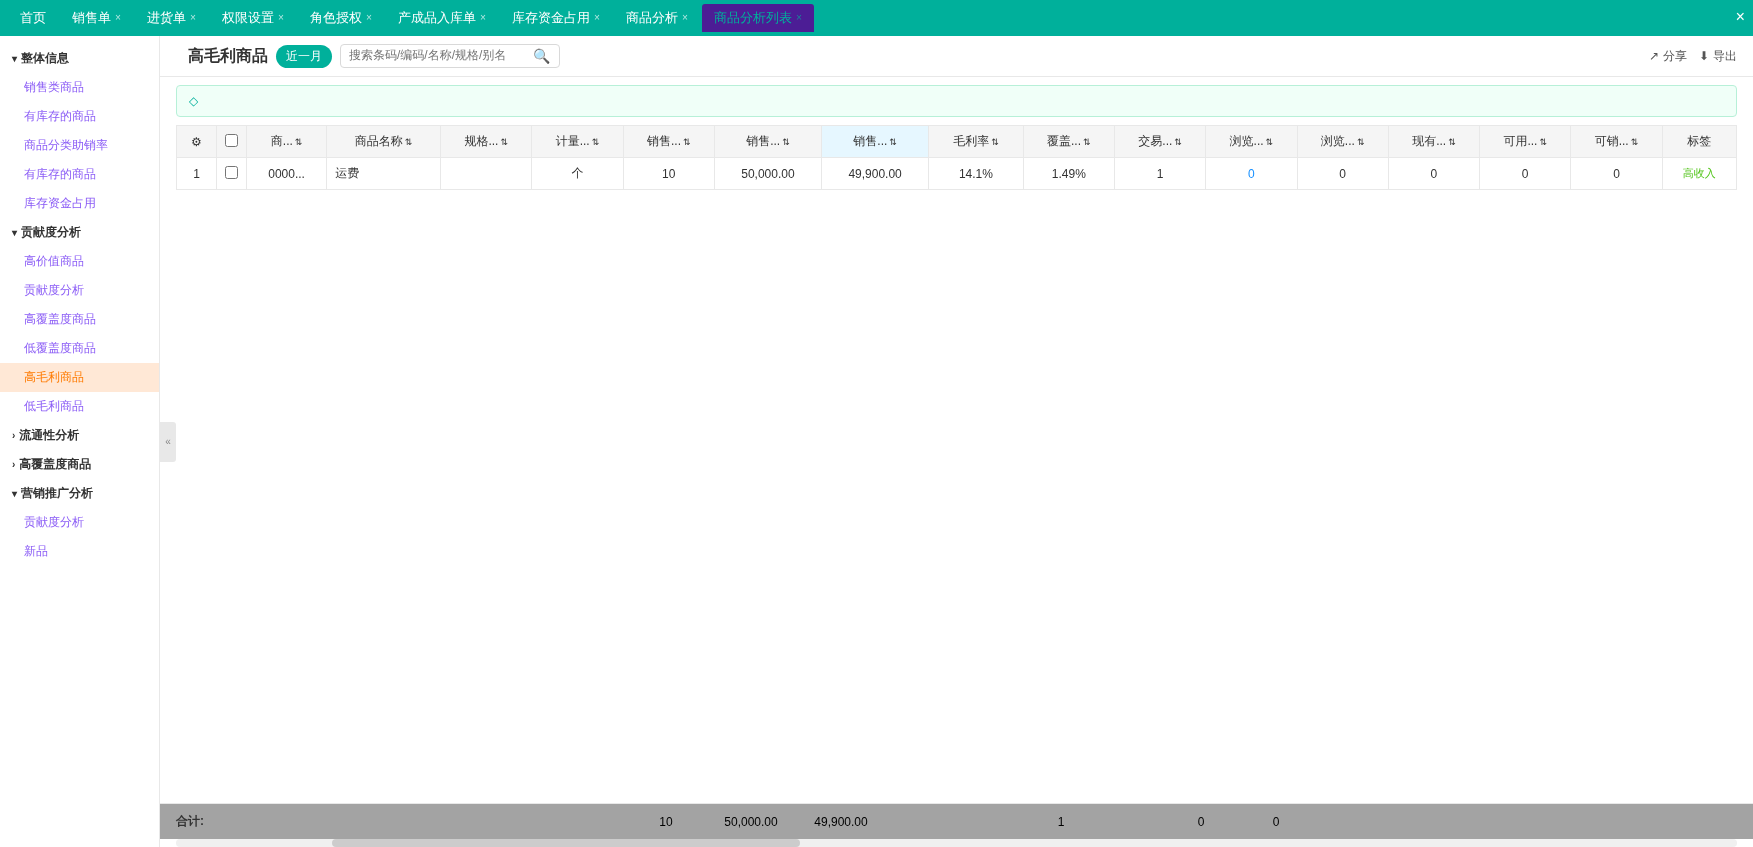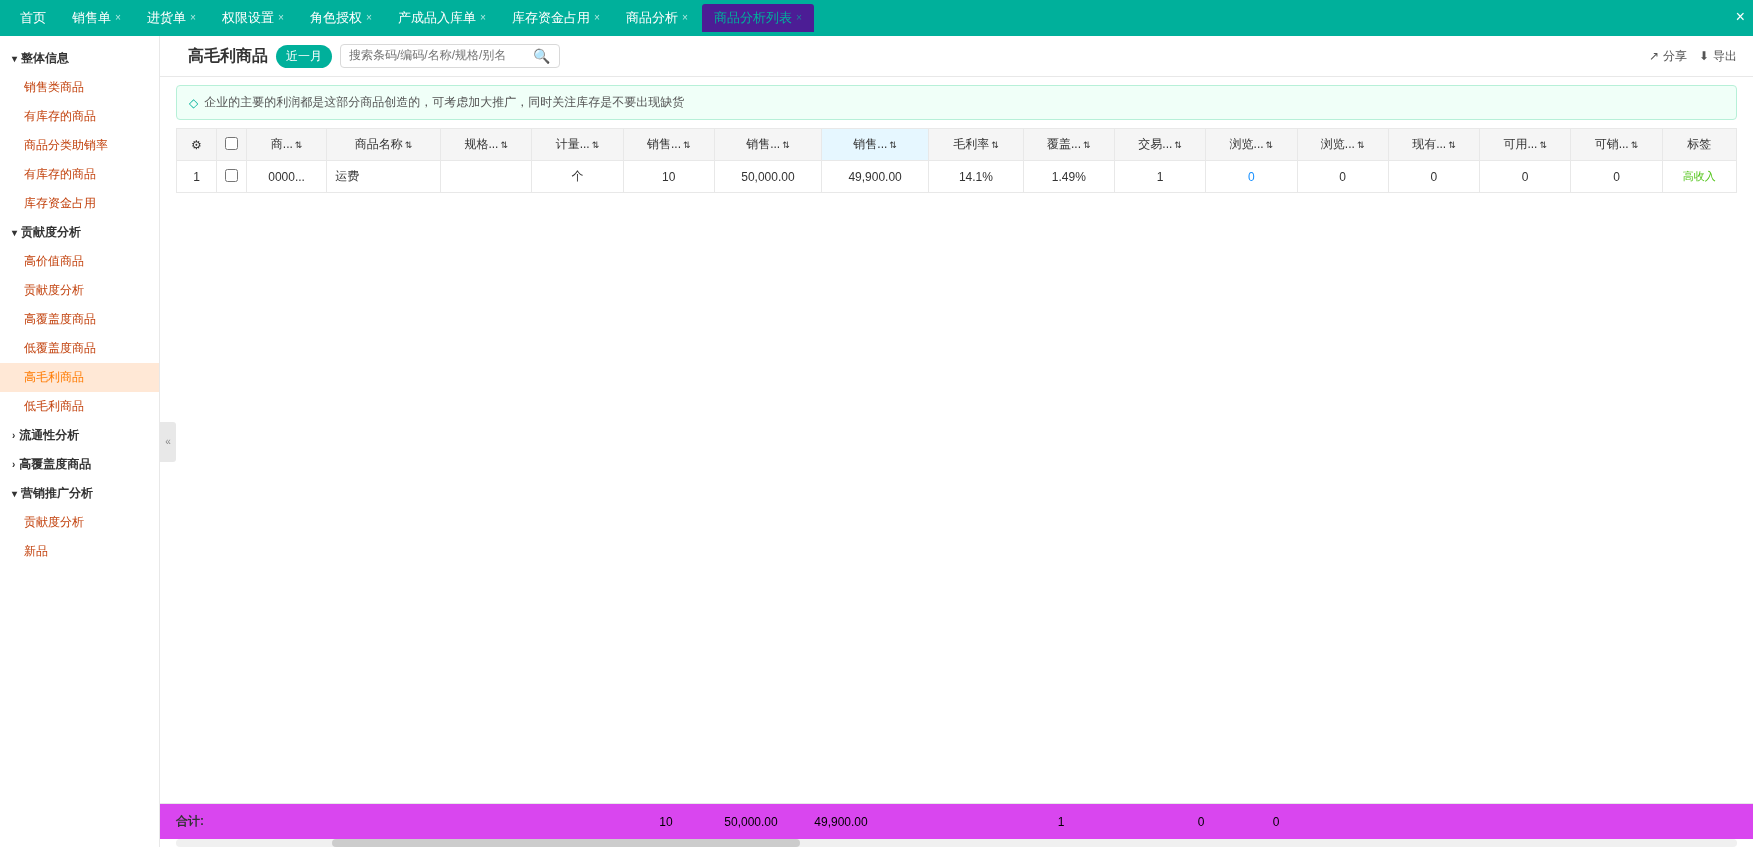--- a/index.html
+++ b/index.html
@@ -64,21 +64,21 @@
       padding: 6px 12px;
       font-size: 12px;
       color: #333;
       cursor: pointer;
       font-weight: bold;
     }
     .sidebar-group-label .arrow { margin-right: 4px; font-size: 10px; }
     .sidebar-item {
       padding: 6px 12px 6px 24px;
       font-size: 12px;
-      color: #c2410c;
+      color: #8b5cf6;
       cursor: pointer;
       white-space: nowrap;
     }
     .sidebar-item.active {
       background: #ffe8d6;
       color: #ff7a00;
       border-radius: 0;
     }
 
     
@@ -218,21 +218,21 @@
       color: #52c41a;
       font-size: 11px;
     }
 
     
     .footer-total {
       display: flex;
       align-items: center;
       padding: 8px 16px;
       border-top: 1px solid #e8e8e8;
-      background: #d946ef;
+      background: #a3a3a3;
       font-size: 12px;
       gap: 0;
       min-height: 36px;
       position: relative;
     }
     .footer-label {
       font-weight: bold;
       color: #333;
       min-width: 60px;
     }
@@ -390,21 +390,20 @@
           </div>
           <div class="action-btn">
             <span>⬇</span>
             <span>导出</span>
           </div>
         </div>
       </div>
 
       <div class="info-banner">
         <span class="info-icon">◇</span>
-        <span>企业的主要的利润都是这部分商品创造的，可考虑加大推广，同时关注库存是不要出现缺货</span>
       </div>
 
       <div class="table-container">
         <table>
           <thead>
             <tr>
               <th style="width:40px;">
                 <span>⚙</span>
               </th>
               <th style="width:30px;">

